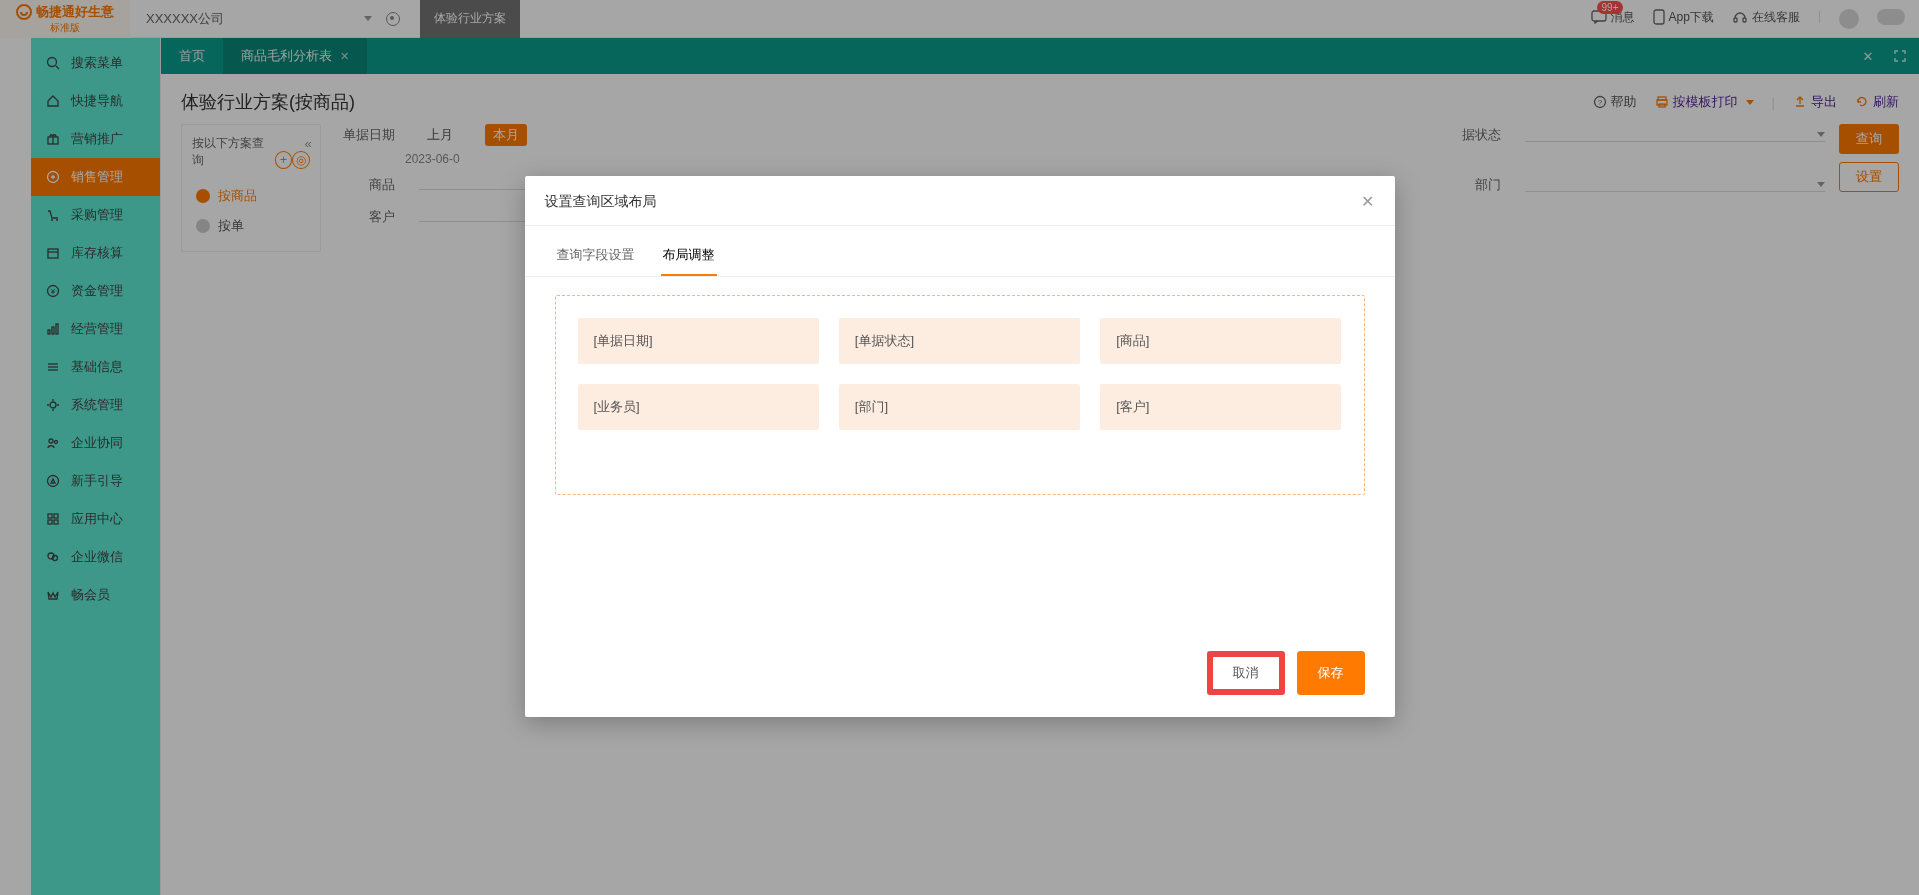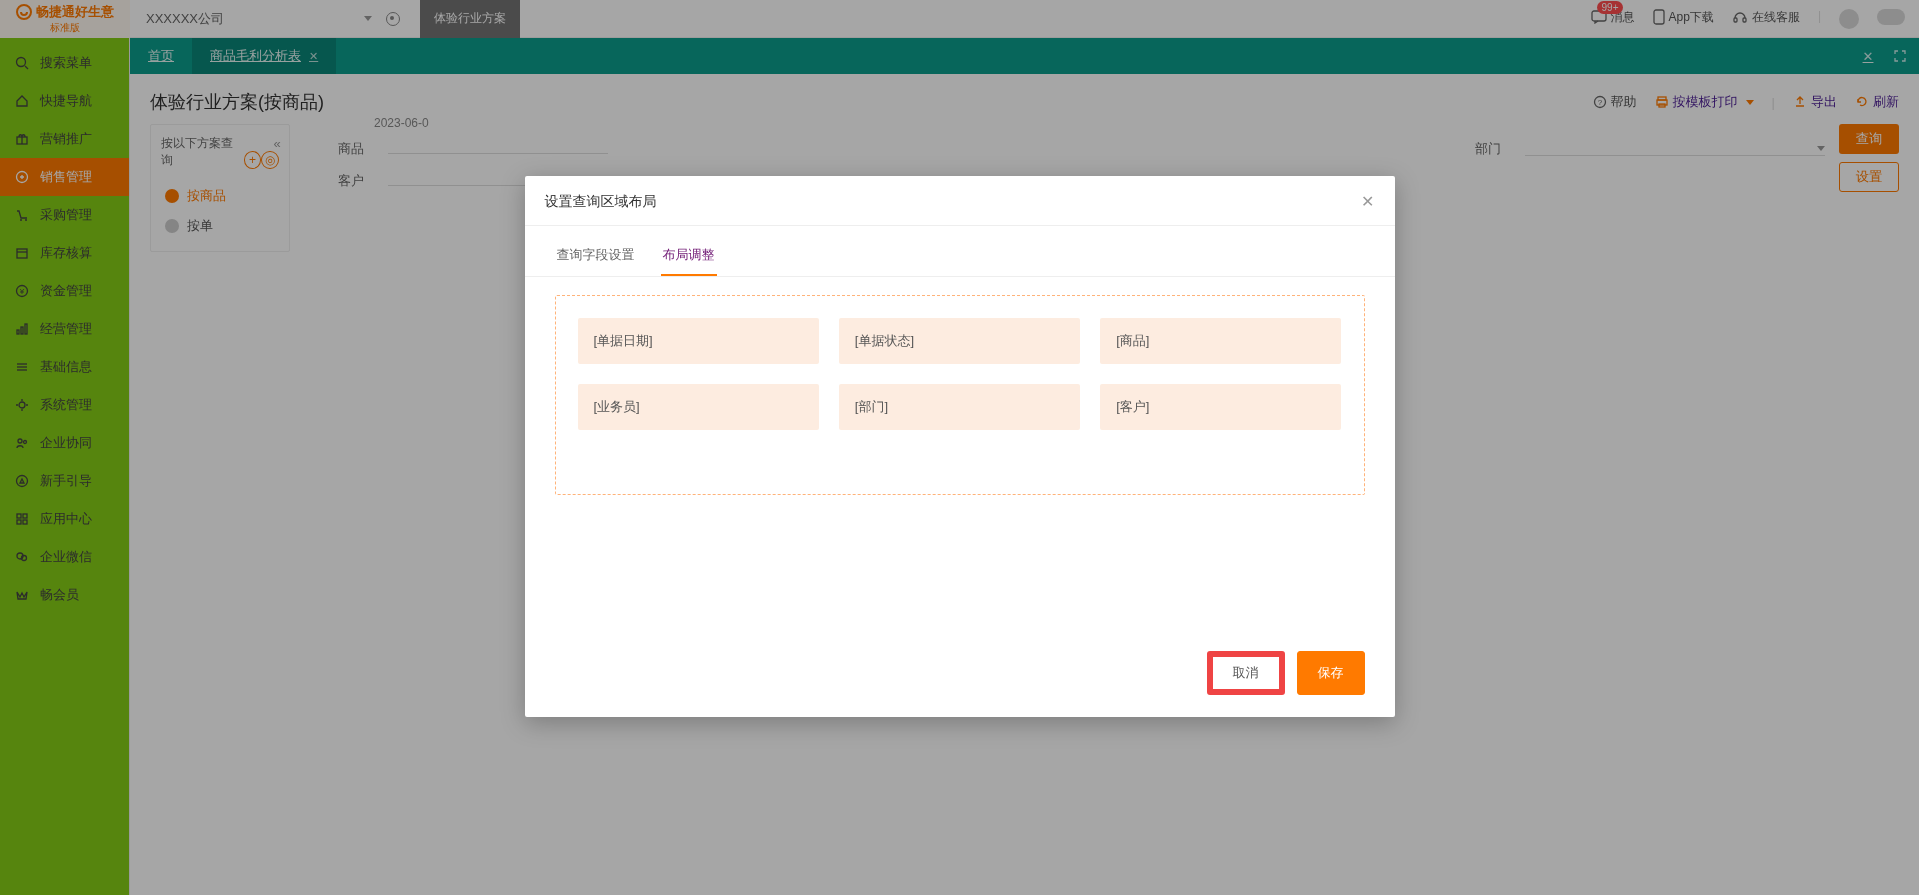--- a/index.html
+++ b/index.html
@@ -17,28 +17,28 @@
     .gear-icon::before { content: ''; position: absolute; width: 4px; height: 4px; background: #888; border-radius: 50%; top: 3px; left: 3px; }
     .exp-btn { margin-left: 20px; background: #737373; color: #fff; border: none; padding: 20px 14px; border-radius: 3px; font-size: 12px; cursor: pointer; }
     .topbar-right { margin-left: auto; margin-right: 14px; display: flex; align-items: flex-start; gap: 18px; color: #555; font-size: 12px; }
     .top-icon-item { display: flex; align-items: center; gap: 4px; cursor: pointer; position: relative; }
     .badge { background: #ff4d4f; color: #fff; border-radius: 10px; font-size: 10px; padding: 1px 5px; position: absolute; top: -8px; left: 6px; }
     .avatar { width: 20px; height: 20px; border-radius: 50%; background: #d9d9d9; display: inline-block; }
     .pill { width: 28px; height: 16px; background: #d9d9d9; border-radius: 8px; display: inline-block; }
     
     .body-row { flex: 1; display: flex; min-height: 0; }
     
-    .sidebar { width: 130px; background: #84cc16; border-right: 1px solid #eee; padding-top: 6px; }
+    .sidebar { width: 130px; background: #5eead4; border-right: 1px solid #eee; padding-top: 6px; margin-left: 31px; }
     .side-item { display: flex; align-items: center; gap: 10px; padding: 10px 14px; color: #444; cursor: pointer; }
     .side-item.active { background: #ff7a00; color: #fff; }
     .side-icon { width: 16px; height: 16px; display: inline-flex; align-items: center; justify-content: center; }
     
     .main-col { flex: 1; display: flex; flex-direction: column; min-width: 0; background: #f0f0f0; }
     
-    .tabs-bar { height: 36px; background: #0b9d8d; display: flex; align-items: stretch; color: #e9f7f5; text-decoration: underline; }
+    .tabs-bar { height: 36px; background: #0b9d8d; display: flex; align-items: stretch; color: #e9f7f5; }
     .tab { display: flex; align-items: center; padding: 0 18px; font-size: 13px; cursor: pointer; }
     .tab.active { background: #0a8678; }
     .tab-close { margin-left: 8px; font-size: 11px; opacity: 0.8; }
     .tabs-right { margin-left: auto; display: flex; align-items: center; gap: 14px; padding-right: 10px; }
     .tclose, .tfull { width: 18px; height: 18px; display: inline-flex; align-items: center; justify-content: center; color: #cfeeeb; cursor: pointer; }
     
     .content { flex: 1; background: #fff; margin: 0; display: flex; flex-direction: column; }
     .content-head { display: flex; align-items: center; padding: 16px 20px 10px 20px; }
     .content-title { font-size: 18px; color: #333; }
     .head-actions { margin-left: auto; display: flex; align-items: center; gap: 18px; color: #555; font-size: 13px; }
@@ -65,21 +65,21 @@
     .btn-primary { background: #ff7a00; color: #fff; border: none; padding: 6px 0; border-radius: 3px; cursor: pointer; }
     .btn-ghost { background: #fff; color: #ff7a00; border: 1px solid #ff7a00; padding: 5px 0; border-radius: 3px; cursor: pointer; }
     
     .mask { position: absolute; inset: 0; background: rgba(0,0,0,0.35); }
     .modal { position: absolute; left: 50%; top: 176px; transform: translateX(-50%); width: 870px; background: #fff; border-radius: 2px; box-shadow: 0 6px 24px rgba(0,0,0,0.25); display: flex; flex-direction: column; }
     .modal-head { padding: 16px 20px 14px 20px; border-bottom: 1px solid #eee; display: flex; align-items: center; }
     .modal-title { font-size: 14px; color: #333; }
     .modal-close { margin-left: auto; color: #999; cursor: pointer; font-size: 16px; }
     .modal-tabs { display: flex; gap: 24px; padding: 12px 30px 0 30px; border-bottom: 1px solid #eee; }
     .mtab { padding: 8px 2px 10px 2px; color: #666; cursor: pointer; font-size: 13px; border-bottom: 2px solid transparent; }
-    .mtab.active { color: #701a75; border-bottom-color: #ff7a00; }
+    .mtab.active { color: #000000; border-bottom-color: #ff7a00; }
     .modal-body { padding: 18px 30px 24px 30px; min-height: 360px; }
     .layout-grid { border: 1px dashed #ffb37a; border-radius: 2px; padding: 22px; display: grid; grid-template-columns: repeat(3, 1fr); gap: 20px; min-height: 200px; align-content: start; }
     .layout-token { background: #fdece0; color: #555; padding: 14px 16px; border-radius: 2px; font-size: 13px; cursor: move; }
     .modal-foot { padding: 14px 30px 22px 30px; display: flex; justify-content: flex-end; gap: 12px; }
     .mbtn { padding: 7px 20px; border-radius: 3px; font-size: 13px; cursor: pointer; }
     .mbtn-ghost { background: #fff; border: 6px solid #ef4444; color: #555; }
     .mbtn-primary { background: #ff7a00; border: 1px solid #ff7a00; color: #fff; }
     svg { display: block; }
   </style>
 </head>
@@ -349,20 +349,31 @@
                   <span class="cl-dot"></span>
                   <span>按商品</span>
                 </div>
               <div class="cl-item">
                   <span class="cl-dot gray"></span>
                   <span>按单</span>
                 </div>
             </div>
 
             <div class="criteria-main">
+              <div class="crit-row">
+                <span class="crit-label">单据日期</span>
+                <span class="date-chip">上月</span>
+                <span class="date-chip active">本月</span>
+                <span style="flex:1"></span>
+                <span class="crit-label" style="width:auto">据状态</span>
+                <div class="drop-field" style="min-width:300px">
+                    <span style="flex:1"></span>
+                    <span class="caret-down"></span>
+                  </div>
+              </div>
               <div class="date-range">2023-06-0</div>
               <div class="crit-row" style="margin-top:10px">
                 <span class="crit-label">商品</span>
                 <div class="drop-field"></div>
                 <span style="flex:1"></span>
                 <span class="crit-label" style="width:auto">部门</span>
                 <div class="drop-field" style="min-width:300px">
                     <span style="flex:1"></span>
                     <span class="caret-down"></span>
                   </div>

